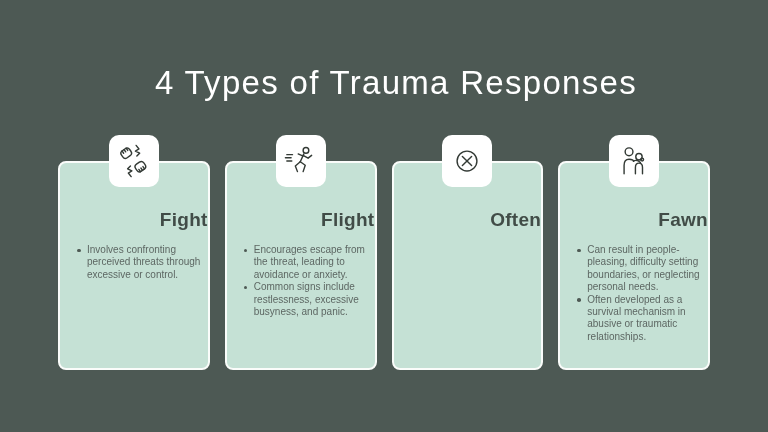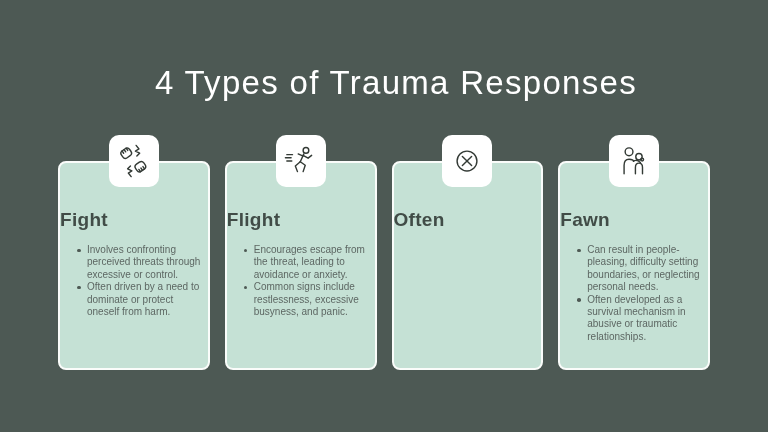--- a/index.html
+++ b/index.html
@@ -31,21 +31,21 @@
   }
   .icon-box {
     position:absolute; top:-28px; left:50%;
     transform:translateX(-50%);
     width:50px; height:52px;
     background:#ffffff; border-radius:10px;
     display:flex; align-items:center; justify-content:center;
   }
   .icon-box svg { width:34px; height:34px; }
   .card-title {
-    margin:46px 0 0; text-align:left;
+    margin:46px 0 0; text-align:right;
     font-size:19px; font-weight:bold;
     color:#414c47; letter-spacing:0.3px;
   }
   .bullets {
     margin:13px 6px 0 0;
     padding-left:27px;
     list-style:none;
     font-size:10px; line-height:12.4px;
     color:#5d6763;
   }
@@ -82,21 +82,20 @@
             <line x1="33.5" y1="26" x2="33.5" y2="30"></line>
             <line x1="37" y1="26" x2="37" y2="30"></line>
           </g>
           <polyline class="ic" points="27,2 31,7 26,10 32,13 28,17"></polyline>
           <polyline class="ic" points="20,46 16,41 21,38 15,35 19,31"></polyline>
         </svg>
       </div>
       <h2 class="card-title">Fight</h2>
       <ul class="bullets">
         <li>Involves confronting perceived threats through excessive or control.</li>
-        <li>Often driven by a need to dominate or protect oneself from harm.</li>
       </ul>
     </section>
 
     <section class="card">
       <div class="icon-box">
         <svg viewBox="0 0 48 48">
           <circle class="ic" cx="31" cy="9" r="4"></circle>
           <path class="ic" d="M28 14 L23 25"></path>
           <path class="ic" d="M27 16 L34 20 L39 16"></path>
           <path class="ic" d="M27 17 L20 14"></path>

